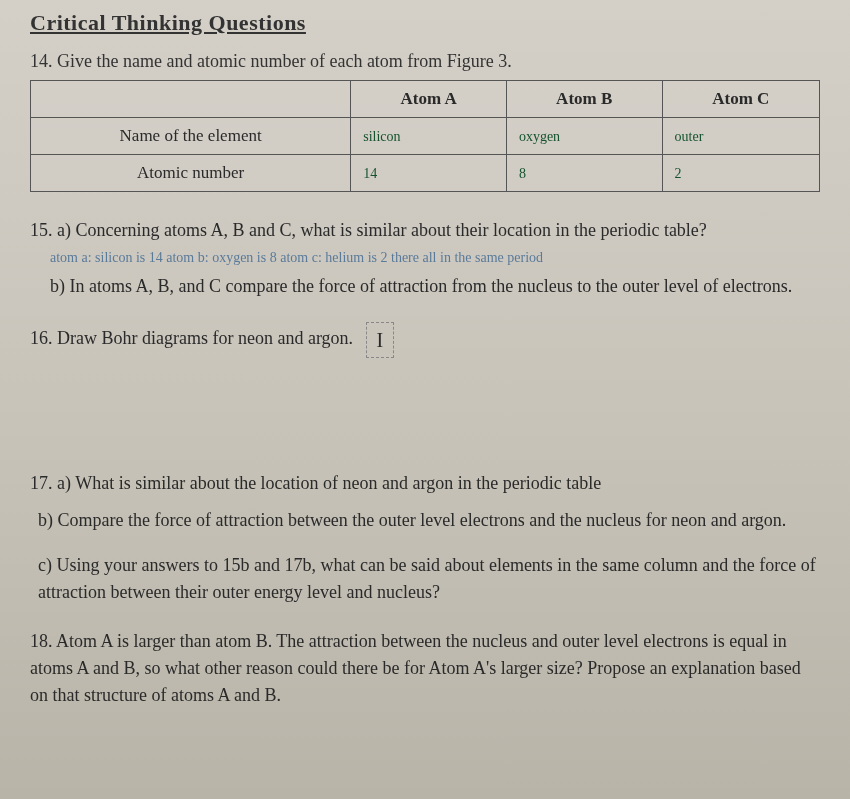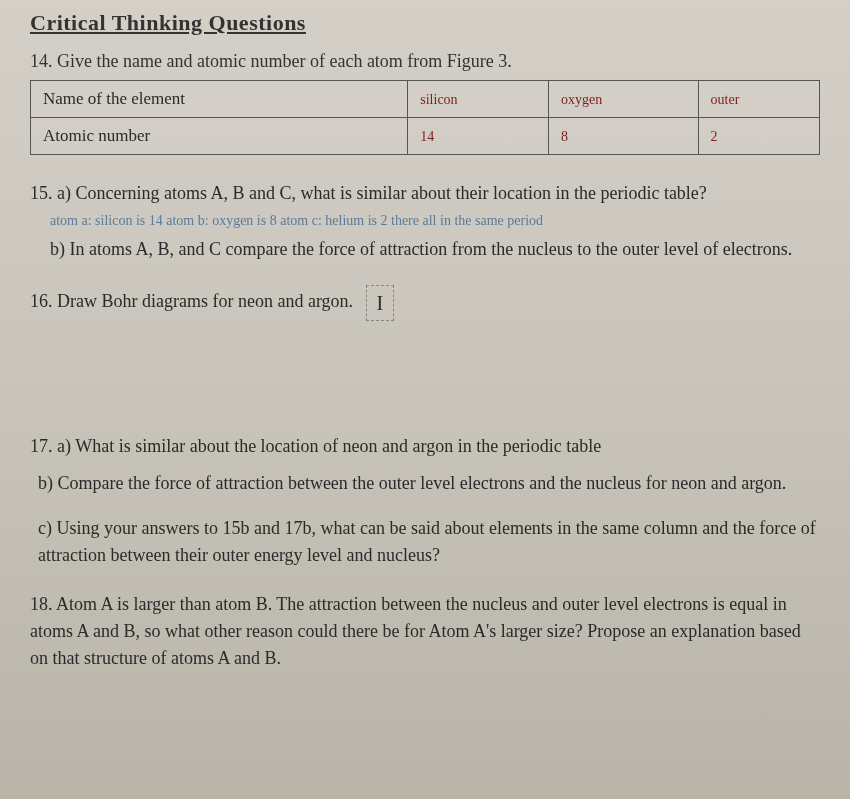--- a/index.html
+++ b/index.html
@@ -40,24 +40,24 @@
       padding: 8px 12px;
       text-align: left;
       font-size: 17px;
     }
     th {
       font-weight: bold;
       text-align: center;
     }
     .row-label {
       font-weight: normal;
-      text-align: left;
+      text-align: center;
     }
     .answer-text {
-      color: #7f1d1d;
+      color: #14532d;
       font-size: 14px;
       font-style: normal;
     }
     .question-block {
       margin-bottom: 22px;
       font-size: 18px;
       line-height: 1.5;
     }
     .sub-answer {
       color: #5a7a9a;
@@ -91,20 +91,26 @@
   </style>
 </head>
 <body>
 
 <div class="title">Critical Thinking Questions</div>
 
 <div class="question-header">14. Give the name and atomic number of each atom from Figure 3.</div>
 
 <table>
   <tbody>
+      <tr>
+    <th></th>
+    <th>Atom A</th>
+    <th>Atom B</th>
+    <th>Atom C</th>
+  </tr>
   <tr>
     <td class="row-label">Name of the element</td>
     <td><span class="answer-text">silicon</span></td>
     <td><span class="answer-text">oxygen</span></td>
     <td><span class="answer-text">outer</span></td>
   </tr>
   <tr>
     <td class="row-label">Atomic number</td>
     <td><span class="answer-text">14</span></td>
     <td><span class="answer-text">8</span></td>

